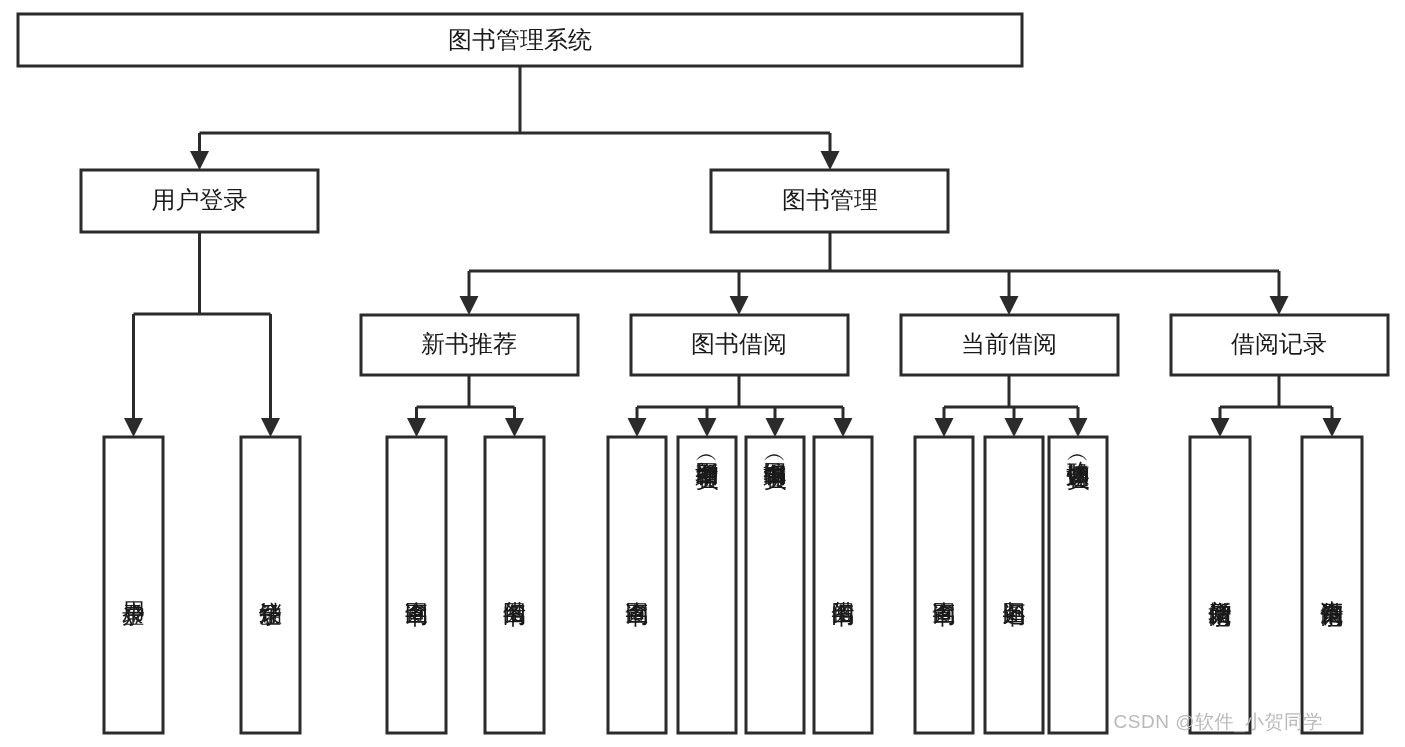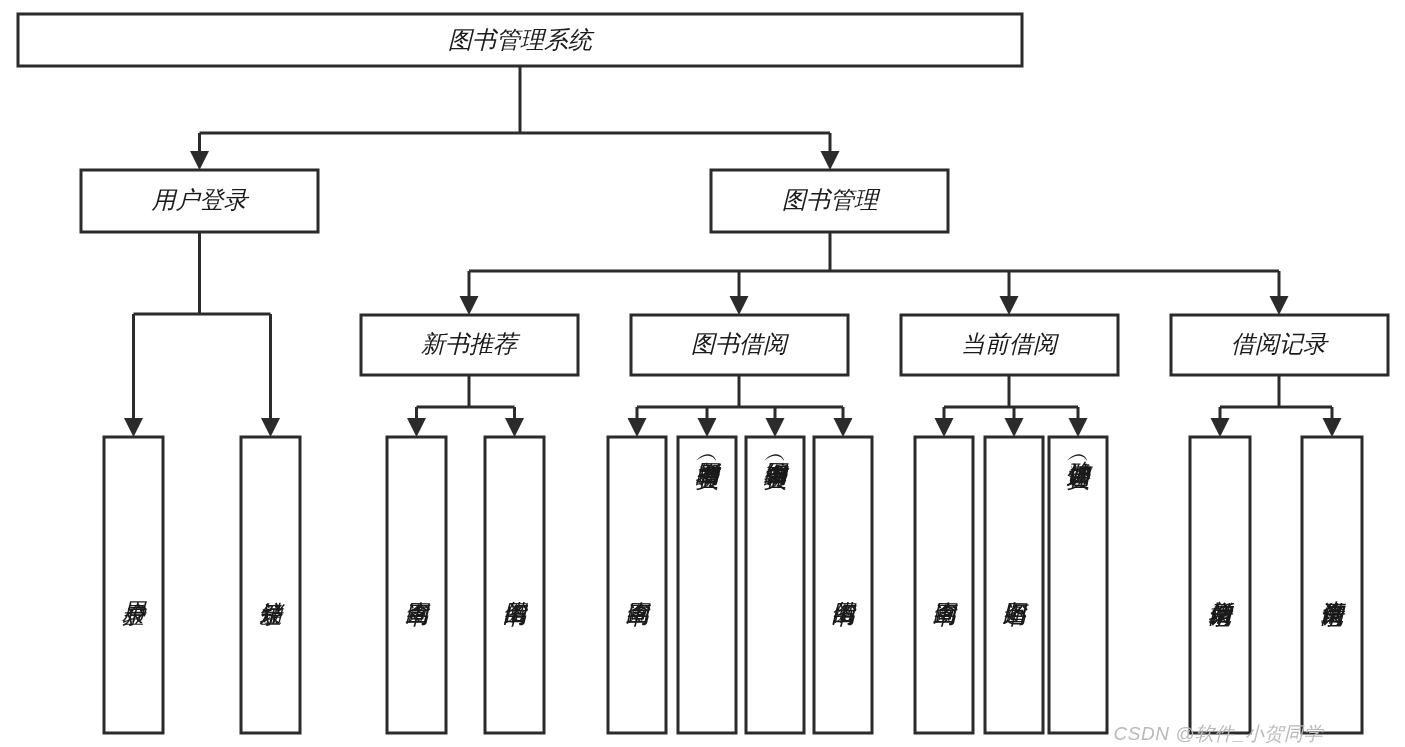--- a/index.html
+++ b/index.html
@@ -11,21 +11,20 @@
     width: 1405px;
     height: 747px;
     overflow: hidden;
     font-family: "Liberation Sans", "DejaVu Sans", sans-serif;
   }
   #diagram-root {
     position: relative;
     width: 1331px;
     height: 747px;
     background: #ffffff;
-    font-style: italic;
   }
   svg.diagram-canvas {
     position: absolute;
     left: 0;
     top: 0;
     width: 1405px;
     height: 747px;
   }
   .node-box {
     fill: #ffffff;
@@ -63,21 +62,21 @@
     color: #1a1a1a;
     writing-mode: vertical-rl;
     text-orientation: upright;
     letter-spacing: 1px;
     white-space: nowrap;
     text-align: center;
   }
   .watermark {
     position: absolute;
     right: 8px;
-    bottom: 0;
+    bottom: 12px;
     font-family: "Liberation Sans", "DejaVu Sans", sans-serif;
     font-size: 19px;
     color: #b9b9b9;
     letter-spacing: 0.5px;
     white-space: nowrap;
   }
 </style>
 </head>
 <body>
 

